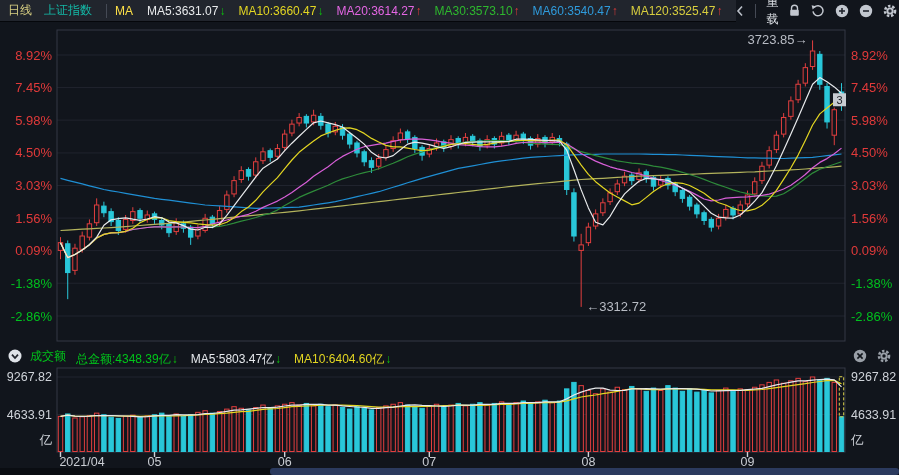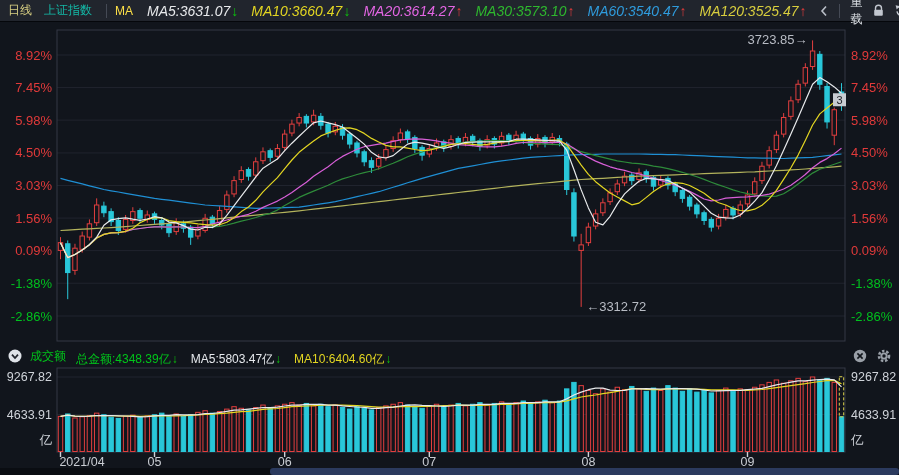--- a/index.html
+++ b/index.html
@@ -1,27 +1,27 @@
 <!DOCTYPE html>
 <html><head>
 <meta charset="utf-8">
 <style>
   html,body{margin:0;padding:0;background:#0d1016;}
   body{width:899px;height:475px;overflow:hidden;font-family:"Liberation Sans",sans-serif;}
   .app{position:relative;width:899px;height:475px;background:#11151c;}
   
-  .topbar{position:absolute;top:0;left:0;width:899px;height:22px;background:#21252d;
+  .topbar{position:absolute;top:0;left:0;width:736px;height:22px;background:#21252d;
     display:flex;align-items:center;font-size:12px;color:#c9cdd3;box-sizing:border-box;
     padding:0 8px;border-bottom:1px solid #05070b;}
   .tb-item{margin-right:12px;white-space:nowrap;cursor:default;}
   .period{color:#d9d083;}
   .symbol{color:#14b8a6;}
   .ind-label{color:#fde047;margin-right:14px;}
   .vsep{width:1px;height:14px;background:#454a55;margin:0 8px 0 2px;flex:0 0 auto;}
-  .ma-item{margin-right:13px;white-space:nowrap;font-size:14px;font-style:italic;}
+  .ma-item{margin-right:13px;white-space:nowrap;font-size:12px;}
   .arr{font-weight:bold;margin-left:1px;}
   .right-group{margin-left:auto;display:flex;align-items:center;gap:10px;}
   .reload{color:#dde1e6;}
   .icon{display:block;cursor:pointer;}
   .collapse{color:#b9bec7;font-size:13px;cursor:pointer;}
   
   .vol-header{position:absolute;top:345px;left:0;width:899px;height:22px;display:flex;
     align-items:center;font-size:12px;box-sizing:border-box;padding:0 8px;background:#11151c;}
   .vh-item{margin-right:13px;white-space:nowrap;}
   .vh-title{color:#00c51a;margin:0 10px 0 8px;}

